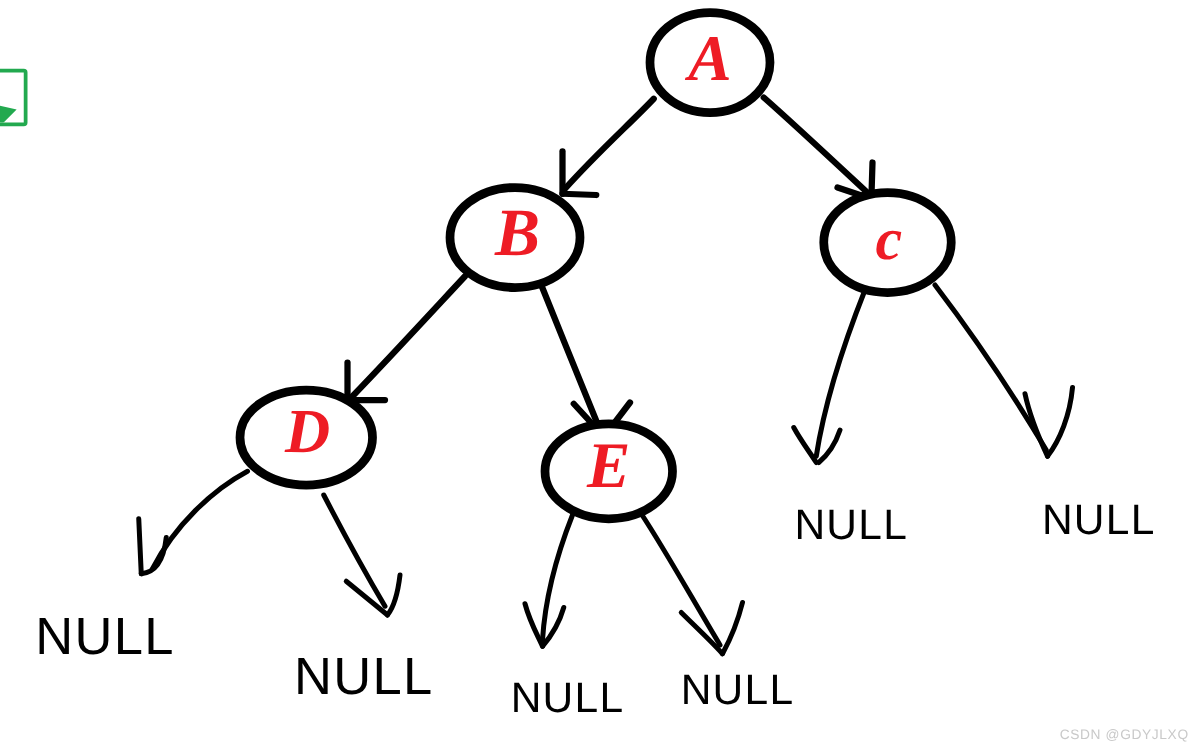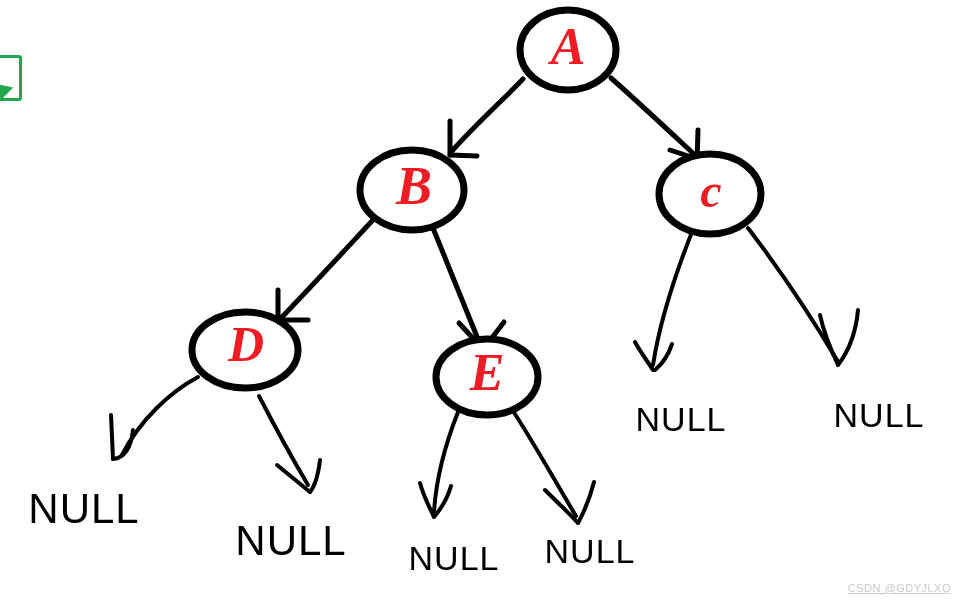--- a/index.html
+++ b/index.html
@@ -50,21 +50,20 @@
   }
   .watermark {
     position: absolute;
     right: 8px;
     bottom: 6px;
     color: #c9c9c9;
     font-family: "Liberation Sans", sans-serif;
     font-size: 11px;
     letter-spacing: 0.5px;
     user-select: none;
-    text-decoration: underline;
   }
   .corner-icon {
     position: absolute;
     left: -14px;
     top: 55px;
     width: 30px;
     height: 40px;
     border: 3px solid #22a94f;
     border-radius: 3px;
     background: #ffffff;

